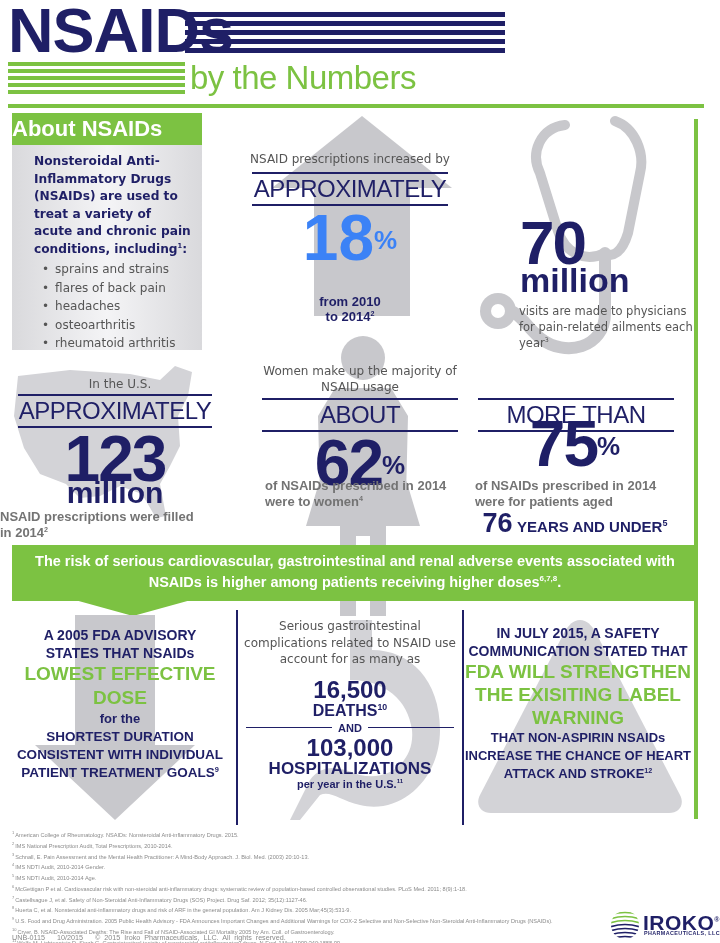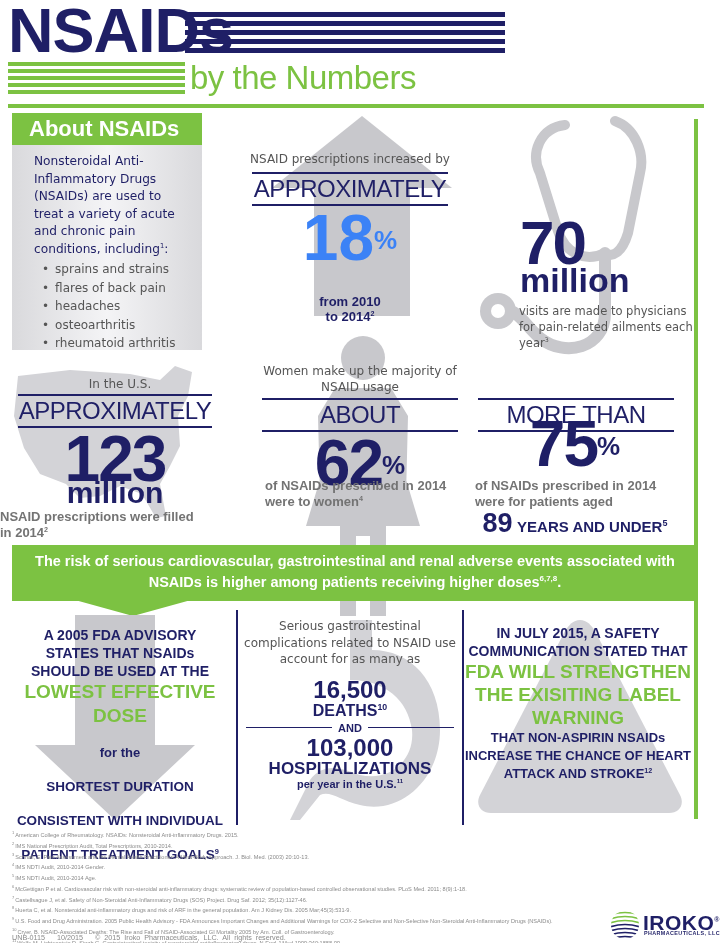--- a/index.html
+++ b/index.html
@@ -11,23 +11,23 @@
   .title-main { left: 8px; top: 0px; font-family: "Liberation Sans", sans-serif; font-weight: 700; font-size: 63px; letter-spacing: -1px; color: #1f1f66; line-height: 60px; }
   .stripes-navy { left: 185px; top: 12px; width: 320px; }
   .stripes-navy div { height: 5px; background: #1f1f66; margin-bottom: 4px; }
   .stripes-green { left: 8px; top: 62px; width: 177px; }
   .stripes-green div { height: 4px; background: #7cc242; margin-bottom: 3px; }
   .subtitle { left: 190px; top: 58px; font-family: "Liberation Sans", sans-serif; font-size: 33px; color: #7cc242; line-height: 40px; letter-spacing: -0.5px; }
   .top-rule { left: 8px; top: 104px; width: 696px; height: 4px; background: #7cc242; }
   .right-rule { left: 694px; top: 119px; width: 4px; height: 700px; background: #7cc242; }
 
   
-  .about-head { left: 12px; top: 113px; width: 190px; height: 48px; background: #7cc242; color: #fff; font-family: "Liberation Sans", sans-serif; font-weight: 700; font-size: 22px; padding: 2px 17px; line-height: 28px; }
+  .about-head { left: 12px; top: 113px; width: 190px; height: 48px; background: #7cc242; color: #fff; font-family: "Liberation Sans", sans-serif; font-weight: 700; font-size: 22px; padding: 2px 0; line-height: 28px; }
   .about-body { left: 12px; top: 145px; width: 190px; height: 205px; background: linear-gradient(90deg, #d9d9dc 0%, #f4f4f6 50%, #d9d9dc 100%); padding: 8px 10px 0 22px; }
-  .about-intro { font-family: "DejaVu Sans", sans-serif; font-weight: 400; font-size: 12.2px; line-height: 17.5px; color: #1f1f66; }
+  .about-intro { font-family: "DejaVu Sans", sans-serif; font-weight: 700; font-size: 12.2px; line-height: 17.5px; color: #1f1f66; }
   .about-list { list-style: none; margin-left: 8px; margin-top: 2px; }
   .about-list li { font-size: 12px; line-height: 18.5px; color: #555; font-family: "DejaVu Sans", sans-serif; }
   .about-list li::before { content: "\2022"; margin-right: 6px; color: #555; }
 
   
   .up-arrow { left: 272px; top: 116px; width: 180px; height: 200px; }
   .stat18-label { left: 240px; top: 152px; width: 220px; text-align: center; font-size: 12px; color: #555; }
   .stat18-approx { left: 252px; top: 172px; width: 196px; text-align: center; font-family: "Liberation Sans", sans-serif; font-size: 24px; color: #1f1f66; border-top: 2px solid #1f1f66; border-bottom: 2px solid #1f1f66; line-height: 30px; letter-spacing: -0.5px; }
   .stat18-num { left: 240px; top: 206px; width: 220px; text-align: center; font-family: "Liberation Sans", sans-serif; font-weight: 700; font-size: 64px; line-height: 64px; color: #3b82f6; }
   .stat18-num sup { font-size: 26px; vertical-align: top; position: relative; top: 2px; }
@@ -51,21 +51,21 @@
   
   .banner { left: 12px; top: 545px; width: 686px; height: 56px; background: #7cc242; color: #fff; font-family: "Liberation Sans", sans-serif; font-weight: 700; font-size: 14.5px; line-height: 21px; text-align: center; padding-top: 6px; }
   .banner-tri { left: 75px; top: 600px; width: 0; height: 0; border-left: 58px solid transparent; border-right: 58px solid transparent; border-top: 16px solid #7cc242; }
 
   
   .div-line { width: 2px; background: #1f1f66; }
   .down-arrow { left: 35px; top: 615px; width: 160px; height: 205px; }
   .fda-block { left: 8px; top: 626px; width: 224px; text-align: center; font-family: "Liberation Sans", sans-serif; font-weight: 700; color: #1f1f66; }
   .fda-block .l { font-size: 14px; line-height: 18px; }
   .fda-block .g { font-size: 19px; line-height: 24px; color: #7cc242; }
-  .fda-block .s { font-size: 13.5px; line-height: 18px; margin-top: 16px; }
+  .fda-block .s { font-size: 13.5px; line-height: 18px; }
 
   .stomach { left: 290px; top: 620px; width: 160px; height: 200px; }
   .gi-block { left: 240px; top: 618px; width: 220px; text-align: center; }
   .gi-intro { font-size: 12px; line-height: 16.5px; color: #555; }
   .gi-num { font-family: "Liberation Sans", sans-serif; font-weight: 700; font-size: 24px; line-height: 24px; color: #1f1f66; margin-top: 10px; }
   .gi-unit { font-family: "Liberation Sans", sans-serif; font-weight: 700; font-size: 16px; line-height: 18px; color: #1f1f66; }
   .gi-and { display: flex; align-items: center; justify-content: center; font-family: "Liberation Sans", sans-serif; font-weight: 700; font-size: 11px; color: #1f1f66; margin: 2px 0; }
   .gi-and span.rule { flex: 1; height: 1.5px; background: #1f1f66; margin: 0 6px; }
   .gi-perline { font-family: "Liberation Sans", sans-serif; font-weight: 700; font-size: 11px; color: #1f1f66; }
 
@@ -158,35 +158,34 @@
   <path d="M45 52 L 101 52 L 118 80 L 116 160 L 108 160 L 106 110 L 130 190 L 96 190 L 96 280 L 80 280 L 80 200 L 66 200 L 66 280 L 50 280 L 50 190 L 16 190 L 40 110 L 38 160 L 30 160 L 28 80 Z" fill="#c8c8cc"></path>
 </svg>
 <div class="abs mid-label" style="left:255px;top:363px;width:210px;">Women make up the majority of NSAID usage</div>
 <div class="abs mid-approx" style="left:262px;top:398px;width:196px;">ABOUT</div>
 <div class="abs mid-big" style="left:250px;top:432px;width:220px;"><span>62</span><sup>%</sup></div>
 <div class="abs mid-desc" style="left:265px;top:478px;width:190px;"><span>of NSAIDs prescribed in 2014 were to women</span><sup class="fn">4</sup></div>
 
 <div class="abs mid-approx" style="left:478px;top:398px;width:196px;">MORE THAN</div>
 <div class="abs mid-big" style="left:465px;top:413px;width:220px;"><span>75</span><sup>%</sup></div>
 <div class="abs mid-desc" style="left:475px;top:478px;width:200px;">of NSAIDs prescribed in 2014 were for patients aged</div>
-<div class="abs" style="left:470px;top:508px;width:210px;text-align:center;font-family:'Liberation Sans',sans-serif;font-weight:700;color:#1f1f66;white-space:nowrap;"><span style="font-size:27px;line-height:30px;">89</span> <span style="font-size:15px;">YEARS AND UNDER</span><sup class="fn" style="font-size:9px;">5</sup></div>
+<div class="abs" style="left:470px;top:508px;width:210px;text-align:center;font-family:'Liberation Sans',sans-serif;font-weight:700;color:#1f1f66;white-space:nowrap;"><span style="font-size:27px;line-height:30px;">76</span> <span style="font-size:15px;">YEARS AND UNDER</span><sup class="fn" style="font-size:9px;">5</sup></div>
 
 <div class="abs banner"><span>The risk of serious cardiovascular, gastrointestinal and renal adverse events associated with NSAIDs is higher among patients receiving higher doses</span><sup class="fn">6,7,8</sup><span>.</span></div>
 <div class="abs banner-tri"></div>
 
 <div class="abs div-line" style="left:236px;top:610px;height:215px;"></div>
 <div class="abs div-line" style="left:462px;top:610px;height:215px;"></div>
 
 <svg class="abs down-arrow" viewBox="0 0 160 205">
   <polygon points="40,0 120,0 120,130 160,130 80,205 0,130 40,130" fill="#c8c8cc"></polygon>
 </svg>
 <div class="abs fda-block">
   <div class="l">A 2005 FDA ADVISORY</div>
   <div class="l">STATES THAT NSAIDs</div>
-  <div class="l">SHOULD BE USED AT THE</div>
   <div class="g">LOWEST EFFECTIVE DOSE</div>
   <div class="s" style="font-size:13px;">for the</div>
   <div class="s">SHORTEST DURATION</div>
   <div class="s">CONSISTENT WITH INDIVIDUAL</div>
   <div class="s"><span>PATIENT TREATMENT GOALS</span><sup class="fn">9</sup></div>
 </div>
 
 <svg class="abs stomach" viewBox="0 0 160 200">
   <path d="M60 0 L 82 0 L 82 30 C 120 30, 150 60, 150 110 C 150 160, 110 195, 70 185 C 50 180, 40 170, 30 175 L 10 200 L 0 200 L 20 160 C 35 140, 55 150, 70 155 C 100 162, 125 140, 122 110 C 118 80, 95 60, 60 60 Z" fill="#d3d3d7"></path>
 </svg>

